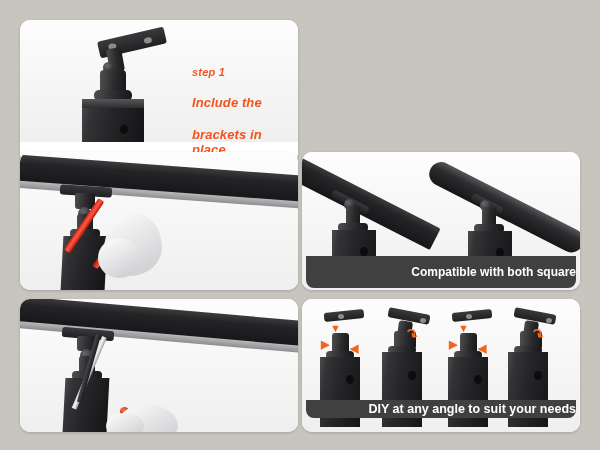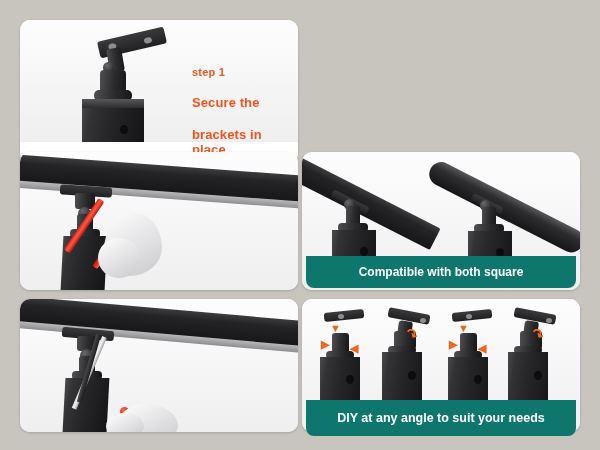--- a/index.html
+++ b/index.html
@@ -27,42 +27,42 @@
     letter-spacing:.5px;text-align:center;transform:scaleX(.93);
     transform-origin:center;white-space:nowrap;
   }
   .h-sub{
     font-family:"Liberation Sans Narrow","Liberation Sans",sans-serif;
     color:#2b2b2b;font-size:14px;margin-top:9px;text-align:center;
     transform:scaleX(.95);white-space:nowrap;letter-spacing:.1px;
   }
 
   
-  #panel-step1{left:20px;top:20px;width:278px;height:144px;}
+  #panel-step1{left:20px;top:20px;width:278px;height:144px;font-style:italic;}
   #panel-step2{left:20px;top:152px;width:278px;height:138px;}
   #panel-step3{left:20px;top:299px;width:278px;height:133px;}
   #panel-compat{left:302px;top:152px;width:278px;height:138px;}
   #panel-angle{left:302px;top:299px;width:278px;height:133px;}
 
   
   .txt{position:absolute;color:#f2541f;font-weight:bold;}
   .step-lbl{font-size:11px;letter-spacing:.2px;}
   .step-main{font-size:13px;line-height:15px;letter-spacing:.1px;}
 
   #s1-txt{left:172px;top:46px;}
   #s1-txt .step-main{margin-top:17px;}
 
   
   .banner{
-    position:absolute;background:#0f766e;color:#fff;font-weight:bold;
+    position:absolute;background:#404040;color:#fff;font-weight:bold;
     text-align:center;border-radius:7px;display:flex;align-items:center;
-    justify-content:center;line-height:14px;
+    justify-content:flex-end;line-height:14px;
   }
   #banner-compat{left:306px;top:256px;width:270px;height:32px;font-size:12px;border-radius:0 0 8px 8px;}
-  #banner-angle{left:306px;top:400px;width:270px;height:36px;font-size:12.5px;border-radius:0 0 8px 8px;}
+  #banner-angle{left:306px;top:400px;width:270px;height:18px;font-size:12.5px;border-radius:0 0 8px 8px;}
   .banner span{display:block;}
   .post{position:absolute;background:linear-gradient(100deg,#4a4a4c 0%,#333335 16%,#262628 45%,#1d1d1f 75%,#141416 100%);}
   .post-hole{position:absolute;border-radius:50%;background:#0c0c0e;}
   .plate{position:absolute;background:linear-gradient(180deg,#3a3a3c,#202022);border-radius:3px;}
   .plate-hole{position:absolute;border-radius:50%;background:#8d8d8d;}
   .neck{position:absolute;background:linear-gradient(95deg,#4d4d50,#2a2a2d 55%,#191919);}
   .collar{position:absolute;background:linear-gradient(95deg,#4f4f52,#2b2b2e 55%,#171719);border-radius:3px;}
   .bolt{position:absolute;border-radius:50%;background:radial-gradient(circle at 35% 32%,#6a6a6d,#151517);}
   .rail-sq{position:absolute;background:linear-gradient(180deg,#3c3c3e 0%,#242426 30%,#171719 100%);}
   .rail-rd{position:absolute;border-radius:999px;background:linear-gradient(180deg,#57575a 0%,#2d2d30 35%,#161618 100%);}
@@ -90,21 +90,21 @@
     <div class="bolt" style="left:83px;top:42px;width:11px;height:11px;"></div>
     <div class="collar" style="left:80px;top:50px;width:26px;height:24px;border-radius:4px 4px 2px 2px;"></div>
     <div class="collar" style="left:74px;top:70px;width:38px;height:11px;border-radius:5px;"></div>
 
     <div class="post" style="left:62px;top:79px;width:62px;height:43px;"></div>
     <div class="post" style="left:62px;top:79px;width:62px;height:9px;background:linear-gradient(180deg,#57575a,#2e2e31);"></div>
     <div class="post-hole" style="left:100px;top:105px;width:8px;height:9px;"></div>
 
     <div class="txt" id="s1-txt">
       <div class="step-lbl">step 1</div>
-      <div class="step-main">Secure the</div>
+      <div class="step-main">Include the</div>
       <div class="step-main">brackets in place</div>
     </div>
   </div>
 
   <div class="panel" id="panel-step2">
     <div class="bg-soft" style="left:0;top:0;width:278px;height:138px;"></div>
 
     <div class="rail-sq" style="left:-12px;top:2px;width:300px;height:27px;transform:rotate(4.2deg);transform-origin:left center;"></div>
     <div style="position:absolute;left:-12px;top:28px;width:300px;height:7px;background:linear-gradient(180deg,#b9b9bb,#8e8e90);transform:rotate(4.2deg);transform-origin:left center;"></div>
 

